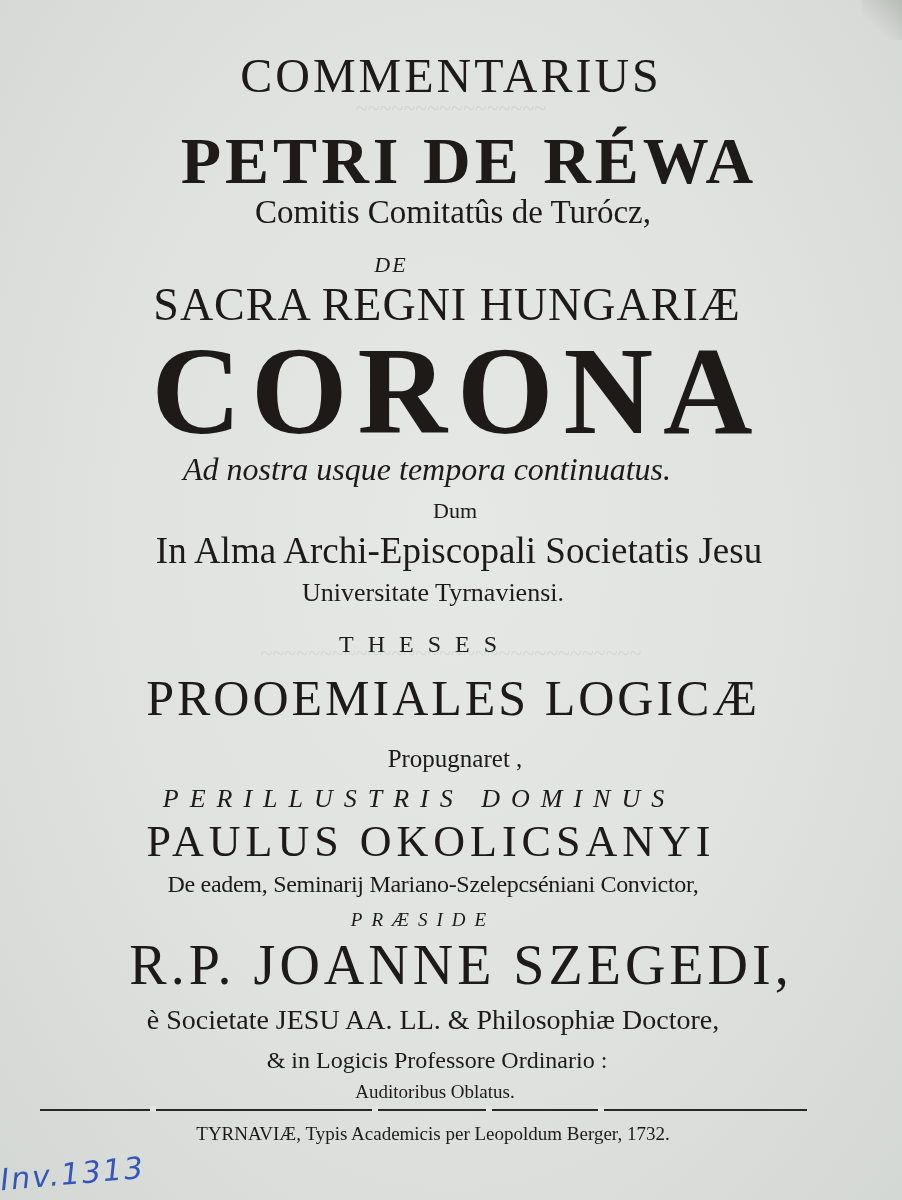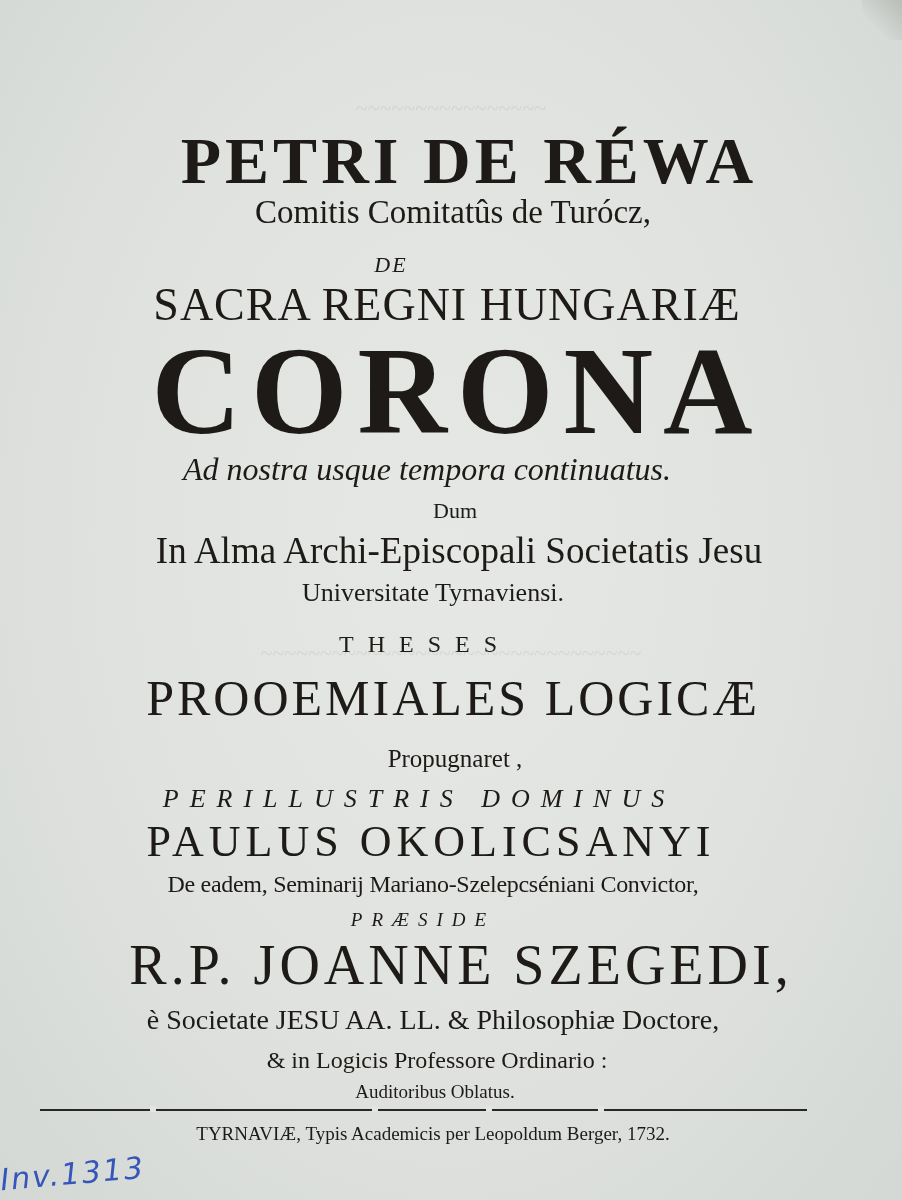--- a/index.html
+++ b/index.html
@@ -97,20 +97,21 @@
   </style>
 </head>
 <body>
 
 <div class="page">
   <div class="corner-shadow"></div>
 
   <div class="show-through" style="top:95px;font-size:22px;">~~~~~~~~~~~~~~~~</div>
   <div class="show-through" style="top:640px;font-size:22px;">~~~~~~~~~~~~~~~~~~~~~~~~~~~~~~~~</div>
 
+  <div class="line l-commentarius">COMMENTARIUS</div>
   <div class="line l-petri">PETRI DE RÉWA</div>
   <div class="line l-comitis">Comitis Comitatûs de Turócz,</div>
   <div class="line l-de">DE</div>
   <div class="line l-sacra">SACRA REGNI HUNGARIÆ</div>
   <div class="line l-corona">CORONA</div>
   <div class="line l-adnostra">Ad nostra usque tempora continuatus.</div>
   <div class="line l-dum">Dum</div>
   <div class="line l-inalma">In Alma Archi-Episcopali Societatis Jesu</div>
   <div class="line l-univ">Universitate Tyrnaviensi.</div>
   <div class="line l-theses">THESES</div>

